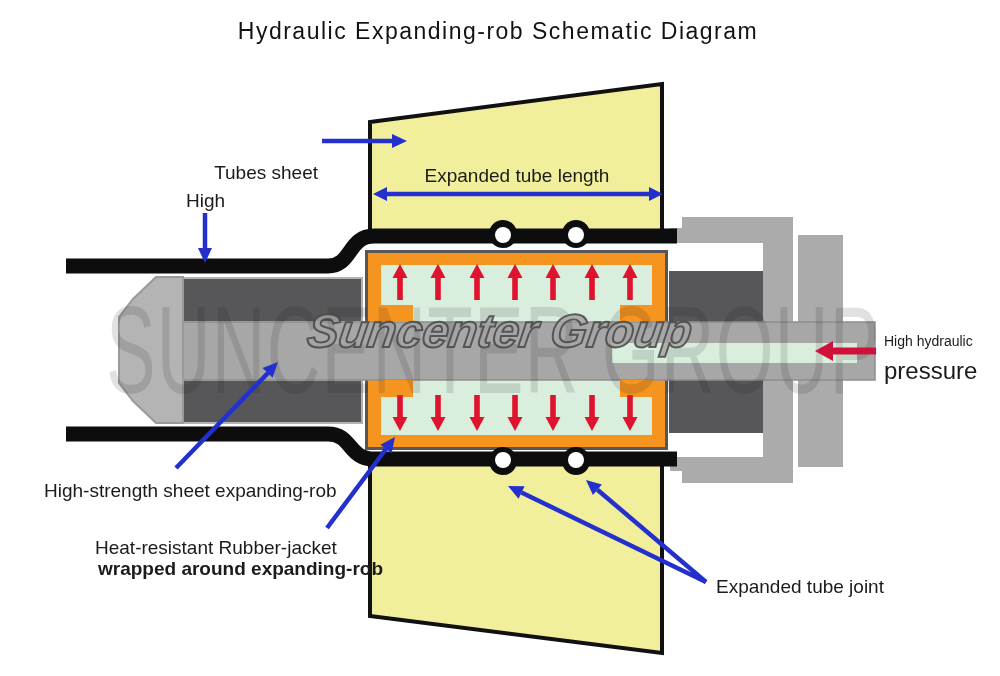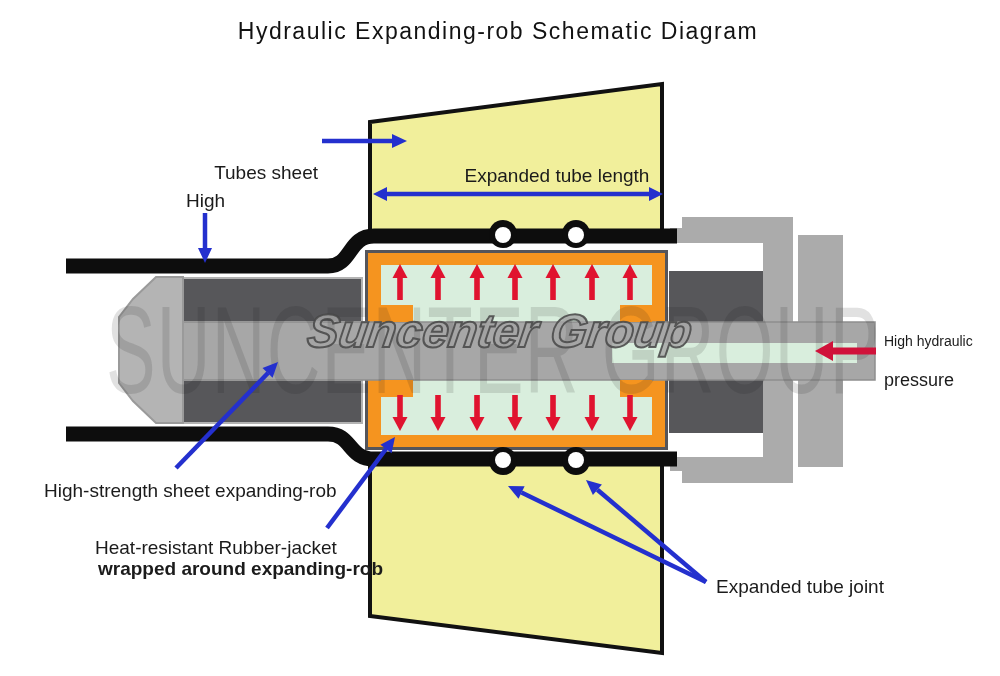--- a/index.html
+++ b/index.html
@@ -166,25 +166,25 @@
       <polygon stroke="none" points="833,341 833,361 815,351"></polygon>
     </g>
   </svg>
 
   <div class="title">Hydraulic Expanding-rob Schematic Diagram</div>
 
   <div class="lbl ta-r" style="left:128px;top:131px;width:190px;">Tubes sheet</div>
 
   <div class="lbl" style="left:186px;top:190px;">High</div>
 
-  <div class="lbl ta-c" style="left:372px;top:165px;width:290px;padding-left:40px;">Expanded tube length</div>
+  <div class="lbl ta-c" style="left:372px;top:165px;width:290px;">Expanded tube length</div>
 
   <div class="lbl ta-c" style="left:44px;top:480px;width:288px;">High-strength sheet expanding-rob</div>
 
   <div class="lbl ta-c" style="left:95px;top:537px;width:240px;">Heat-resistant Rubber-jacket</div>
   <div class="lbl ta-c" style="left:98px;top:558px;width:262px;font-weight:bold;">wrapped around expanding-rob</div>
 
   <div class="lbl" style="left:716px;top:576px;">Expanded tube joint</div>
 
   <div class="lbl" style="left:884px;top:331px;font-size:14px;">High hydraulic</div>
-  <div class="lbl" style="left:884px;top:370px;font-size:18px;">pressure</div>
+  <div class="lbl" style="left:884px;top:360px;font-size:24px;">pressure</div>
 
 </div>
 
 </body></html>

